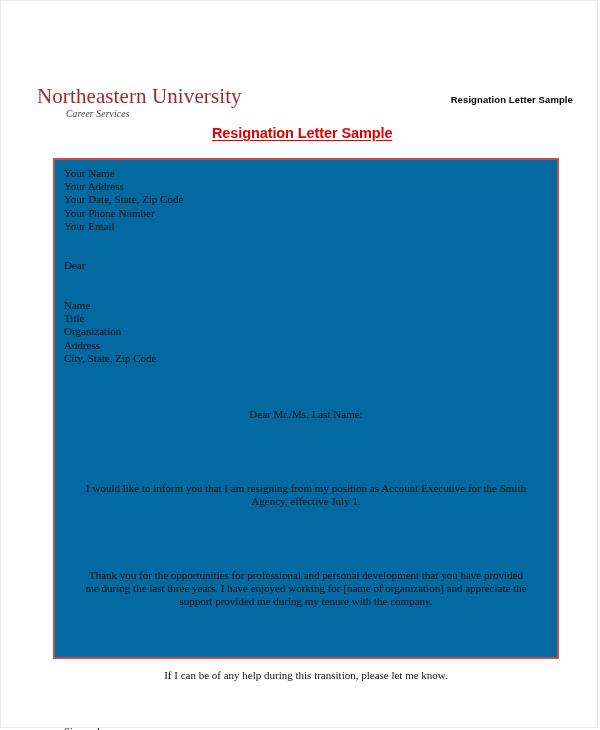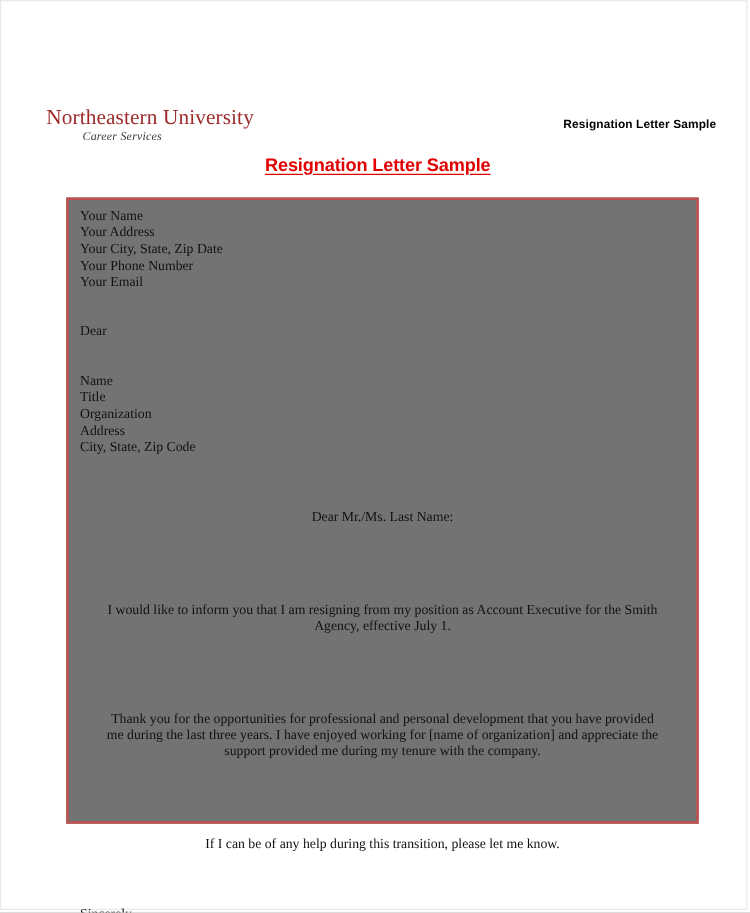--- a/index.html
+++ b/index.html
@@ -25,21 +25,21 @@
     box-sizing: border-box;
   }
   
   .masthead {
     position: absolute;
     left: 36px;
     top: 84px;
   }
   .univ-name {
     font-family: "Liberation Serif", serif;
-    font-size: 17px;
+    font-size: 21px;
     color: #9e2b2b;
     letter-spacing: 0.1px;
     line-height: 1.05;
     white-space: nowrap;
   }
   .univ-sub {
     font-family: "Liberation Serif", serif;
     font-style: italic;
     font-size: 9.5px;
     color: #3a3a3a;
@@ -76,21 +76,21 @@
   }
   
   .letter-box {
     position: absolute;
     left: 52px;
     top: 157px;
     width: 506px;
     height: 501px;
     border: 2px solid #c0504d;
     box-sizing: border-box;
-    background: #737373;
+    background: #0369a1;
   }
   .letter-inner {
     padding: 7px 9px 0 9px;
     font-family: "Liberation Serif", serif;
     font-size: 11px;
     color: #111111;
     line-height: 13.2px;
   }
   .block {
     margin: 0;
@@ -122,21 +122,21 @@
   <div class="corner-label">Resignation Letter Sample</div>
 
   <div class="doc-title">Resignation Letter Sample</div>
 
   <div class="letter-box">
     <div class="letter-inner">
 
       <div class="block">
         <div class="ln">Your Name</div>
         <div class="ln">Your Address</div>
-        <div class="ln">Your City, State, Zip Date</div>
+        <div class="ln">Your Date, State, Zip Code</div>
         <div class="ln">Your Phone Number</div>
         <div class="ln">Your Email</div>
       </div>
 
       <div class="gap-lg"></div>
 
       <div class="block">
         <div class="ln">Dear</div>
       </div>
 

